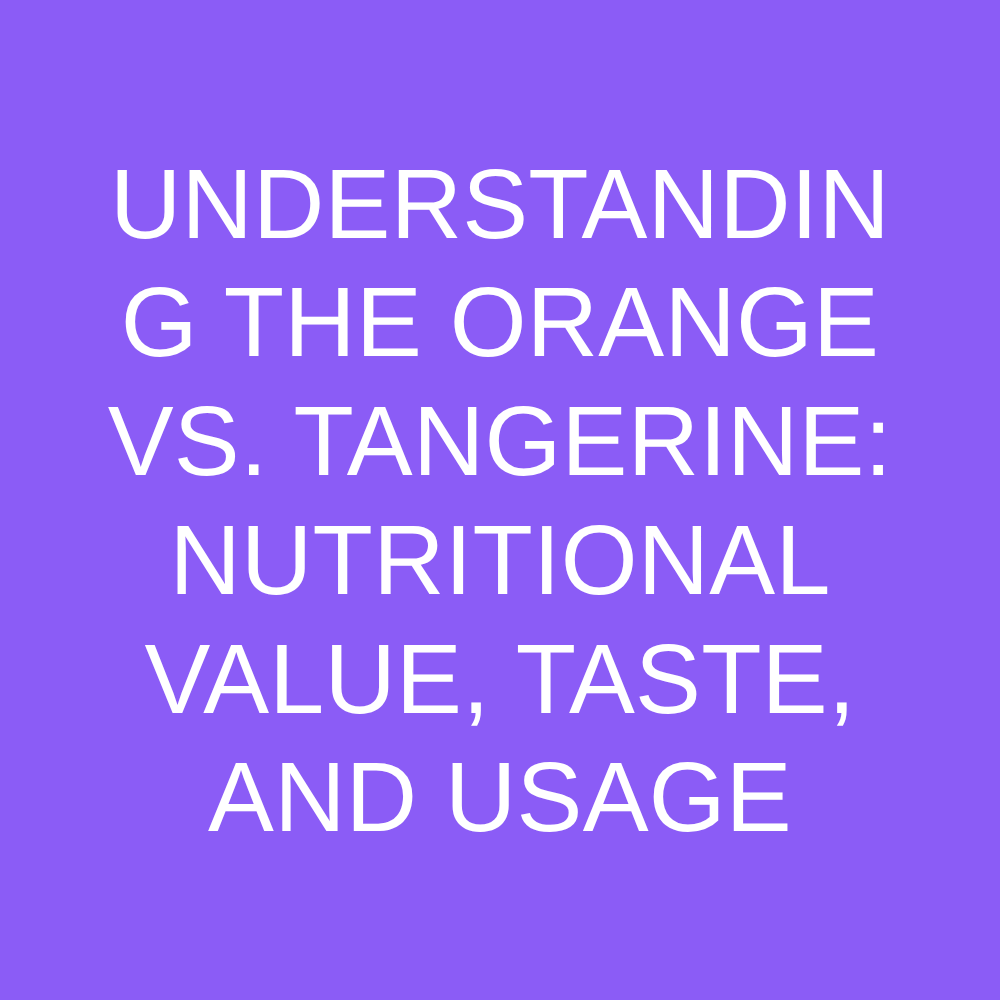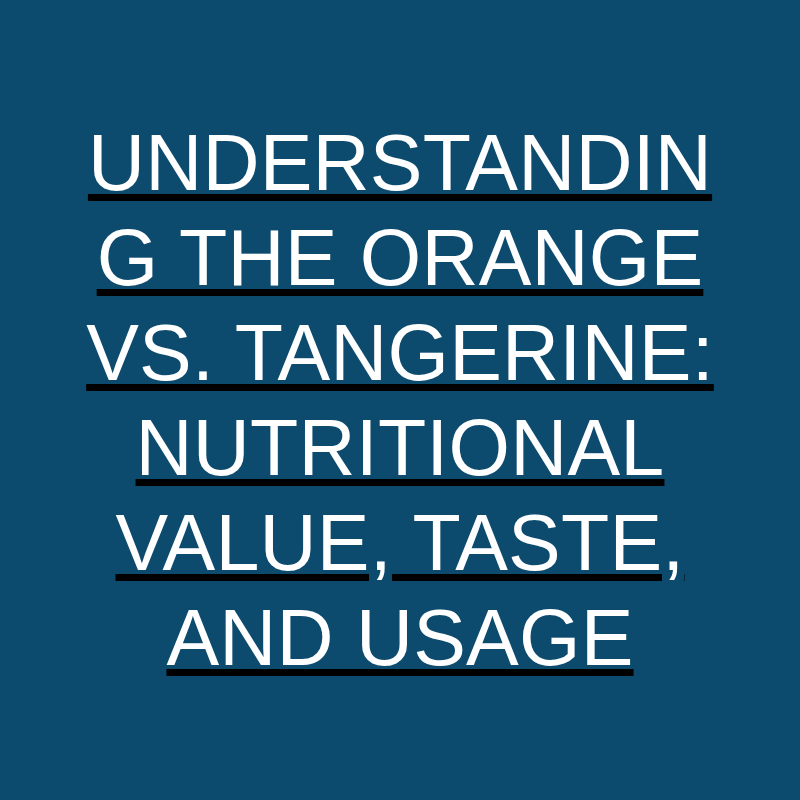--- a/index.html
+++ b/index.html
@@ -36,15 +36,15 @@
     letter-spacing: 0.2px;
     text-transform: uppercase;
     word-wrap: break-word;
     overflow-wrap: break-word;
     -webkit-font-smoothing: antialiased;
   }
 </style>
 </head>
 <body>
 
-<div id="title-card" style="background-color: #0c4a6e; text-decoration: underline;">
+<div id="title-card" style="background-color: #8b5cf6;">
   <h1 id="headline" style="color: rgb(255, 255, 255); text-align: center; text-transform: uppercase;">Understanding the Orange vs. Tangerine: Nutritional Value, Taste, and Usage</h1>
 </div>
 
 </body></html>

